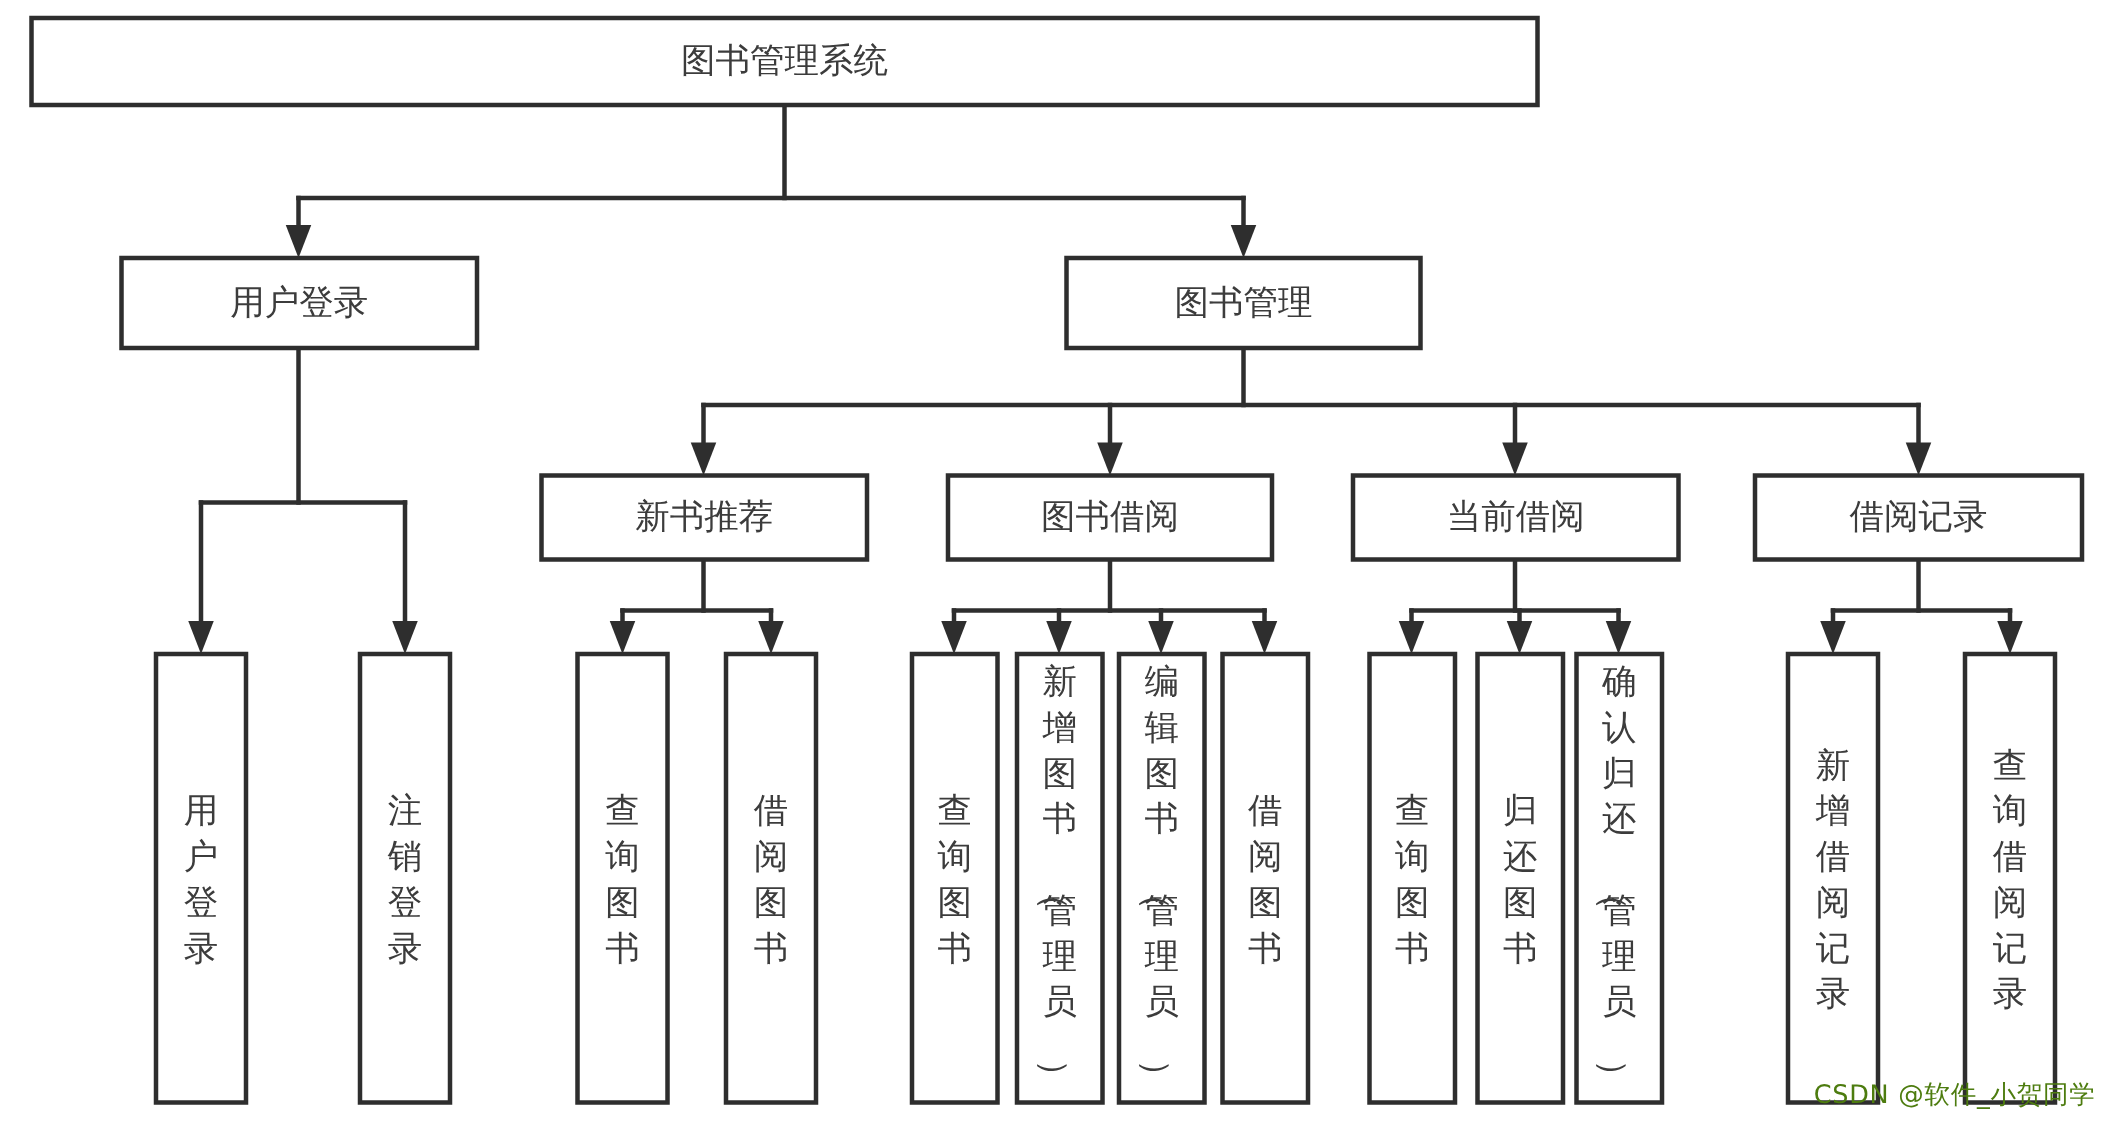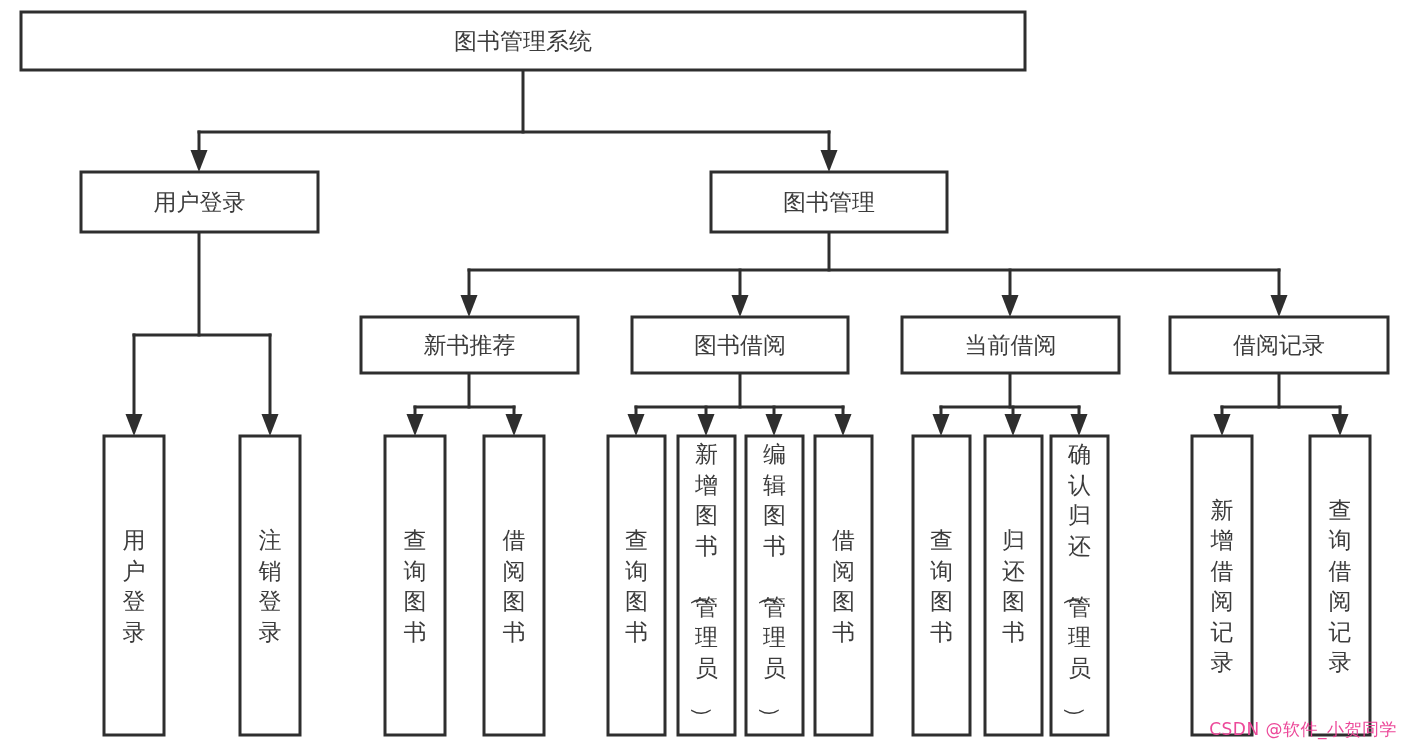--- a/index.html
+++ b/index.html
@@ -53,21 +53,21 @@
   .arrow-head {
     fill: #2e2e2e;
     stroke: none;
   }
   .watermark {
     position: absolute;
     right: 8px;
     bottom: 6px;
     font-family: "DejaVu Sans", "Liberation Sans", sans-serif;
     font-size: 17px;
-    color: #ec4899;
+    color: #4d7c0f;
     white-space: nowrap;
     letter-spacing: 0.5px;
   }
 </style>
 </head>
 <body>
 
 <div id="diagram-root">
   <svg id="tree-svg" viewBox="0 0 1405 747">
     <g id="connectors-layer">

